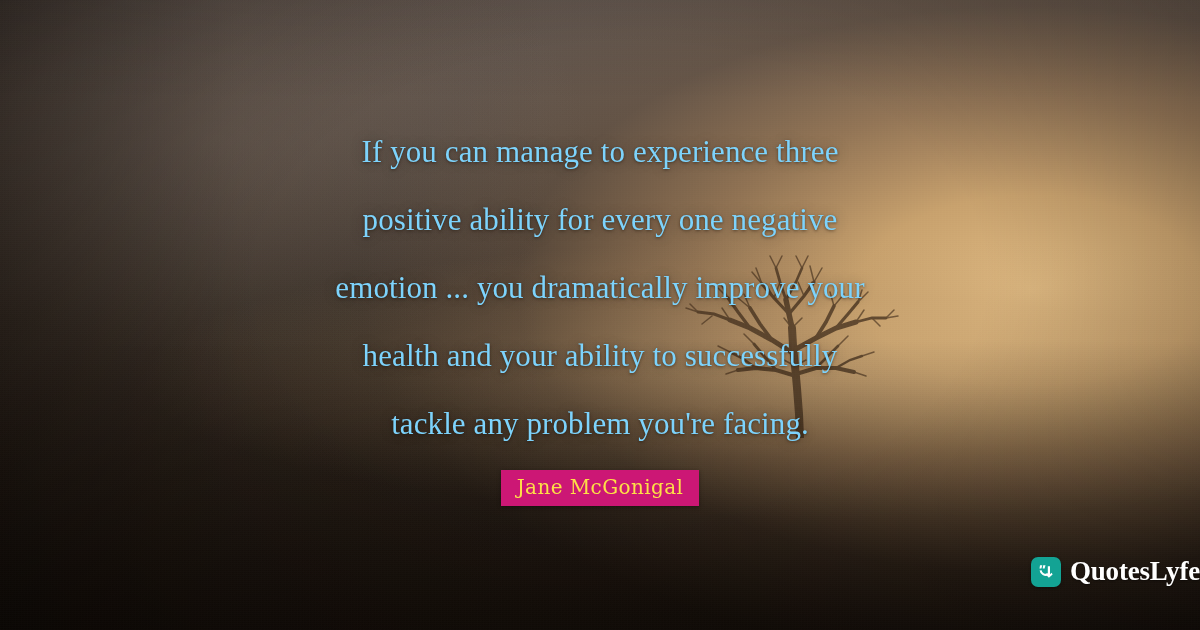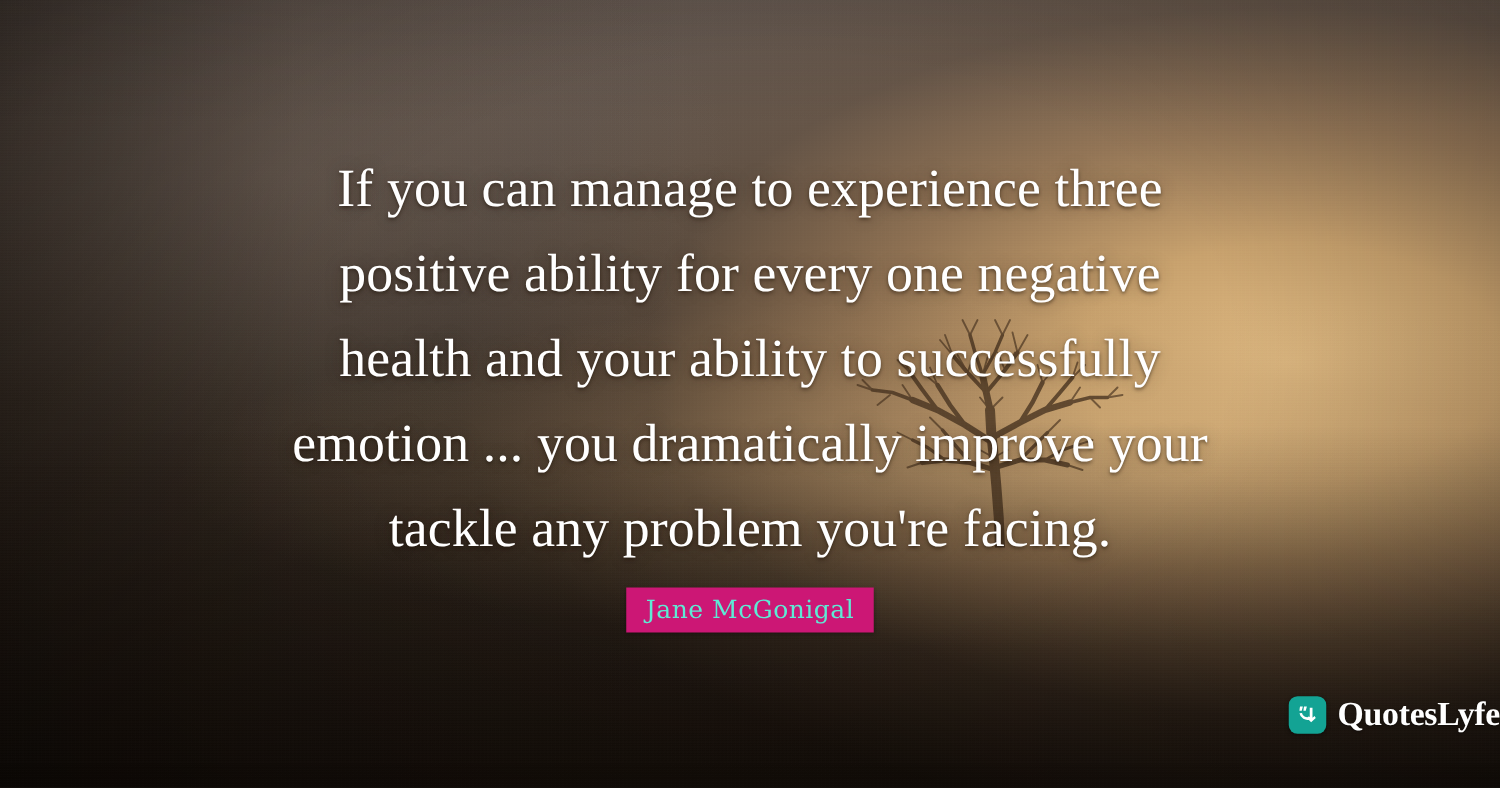--- a/index.html
+++ b/index.html
@@ -92,43 +92,43 @@
   }
   .tree svg { display:block; width:100%; height:100%; }
 
   
   .quote {
     position: absolute;
     left: 0;
     right: 0;
     top: 118px;
     text-align: center;
-    color: #ffffff;
-    font-size: 43px;
+    color: #7dd3fc;
+    font-size: 31px;
     line-height: 68px;
     letter-spacing: 0.1px;
     font-weight: 400;
     text-shadow: 0 1px 3px rgba(30,18,8,0.55), 0 0 14px rgba(40,24,12,0.30);
     padding: 0 96px;
     font-family: "Liberation Serif", "DejaVu Serif", serif;
   }
   .quote-line { display: block; white-space: nowrap; }
 
   
   .author-wrap {
     position: absolute;
     left: 0;
     right: 0;
     top: 470px;
     text-align: center;
   }
   .author-badge {
     display: inline-block;
     background: #cc1775;
-    color: #5eead4;
+    color: #fde047;
     font-size: 20px;
     line-height: 1;
     padding: 7px 16px 9px 16px;
     letter-spacing: 0.4px;
     font-family: "DejaVu Serif", "Liberation Serif", serif;
     font-weight: 400;
     box-shadow: 0 1px 4px rgba(0,0,0,0.35);
   }
 
   
@@ -214,22 +214,22 @@
       </g>
     </svg>
   </div>
 
   <div class="bg-layer bg-vignette"></div>
   <div class="bg-layer bg-grain"></div>
 
   <div class="quote">
     <span class="quote-line">If you can manage to experience three</span>
     <span class="quote-line">positive ability for every one negative</span>
+    <span class="quote-line">emotion ... you dramatically improve your</span>
     <span class="quote-line">health and your ability to successfully</span>
-    <span class="quote-line">emotion ... you dramatically improve your</span>
     <span class="quote-line">tackle any problem you're facing.</span>
   </div>
 
   <div class="author-wrap">
     <span class="author-badge">Jane McGonigal</span>
   </div>
 
   <div class="brand">
     <span class="brand-mark">
       <svg width="20" height="20" viewBox="0 0 20 20" xmlns="http://www.w3.org/2000/svg" aria-hidden="true">

